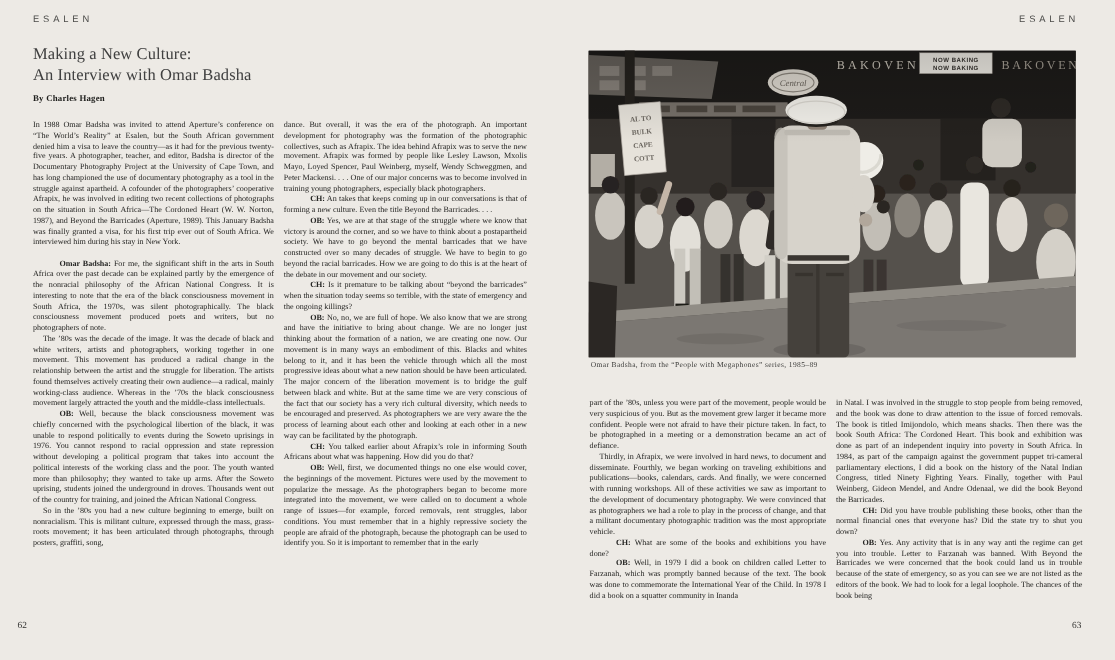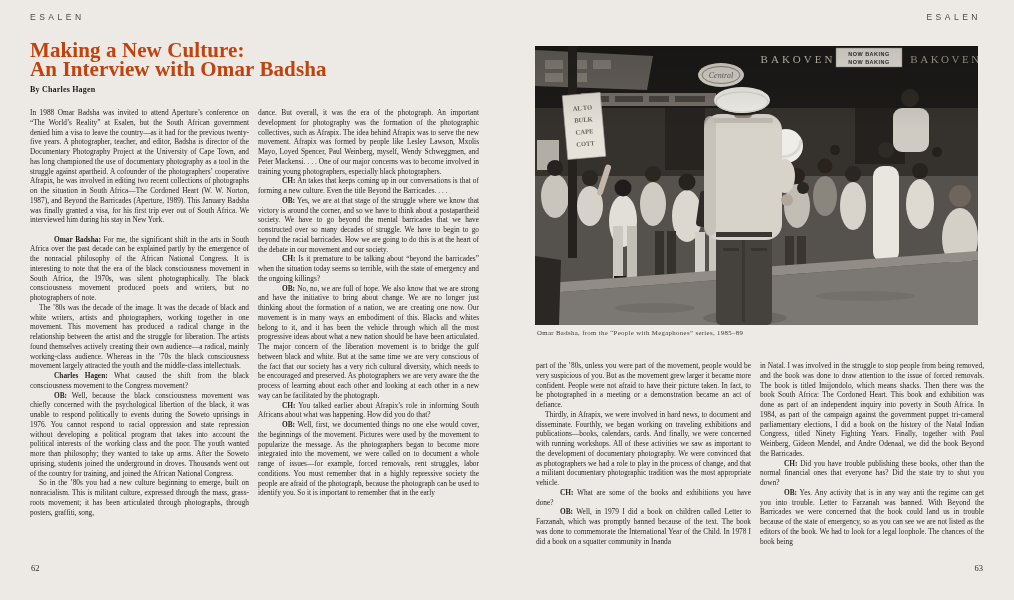--- a/index.html
+++ b/index.html
@@ -11,22 +11,22 @@
   }
   .hdr{
     position:absolute;top:12px;
     font-family:"Liberation Sans","DejaVu Sans",sans-serif;
     font-size:8.5px;letter-spacing:3.5px;color:#4a4a48;
   }
   #hdr-left{left:30px;}
   #hdr-right{right:33px;}
   .title{
     position:absolute;left:30px;top:41px;
-    font-weight:bold;font-size:21px;line-height:18.5px;
-    letter-spacing:0.1px;color:#c2410c;width:300px;
+    font-weight:normal;font-size:15px;line-height:18.5px;
+    letter-spacing:0.1px;color:#404040;width:300px;
   }
   .byline{
     position:absolute;left:30px;top:85px;
     font-weight:bold;font-size:8px;color:#1e1e1c;letter-spacing:0.2px;
   }
   .col{
     position:absolute;top:108px;
     font-size:7.35px;line-height:9.75px;
     text-align:justify;color:#262624;
   }
@@ -37,41 +37,40 @@
   .para{margin:0;}
   .para.indent{text-indent:9px;}
   .para.gap{margin-top:9.5px;}
   .b{font-weight:bold;padding-left:24px;}
   .i{}
   .caption{
     position:absolute;left:537px;top:329px;width:430px;
     font-size:6.8px;letter-spacing:0.35px;color:#3a3a38;
   }
   .pgnum{position:absolute;top:563px;font-size:8.5px;color:#2e2e2c;}
-  #pg-left{left:31px;}
+  #pg-left{left:16px;}
   #pg-right{right:31px;}
   #photo{position:absolute;left:535px;top:46px;width:443px;height:279px;}
 </style>
 </head>
 <body>
 
 <div class="hdr" id="hdr-left">ESALEN</div>
 <div class="hdr" id="hdr-right">ESALEN</div>
 
 <div class="title">
   <div>Making a New Culture:</div>
   <div>An Interview with Omar Badsha</div>
 </div>
 <div class="byline">By Charles Hagen</div>
 
 <div class="col" id="lcol1">
     <p class="para"><span>In 1988 Omar Badsha was invited to attend Aperture’s conference on “The World’s Reality” at Esalen, but the South African government denied him a visa to leave the country—as it had for the previous twenty-five years. A photographer, teacher, and editor, Badsha is director of the Documentary Photography Project at the University of Cape Town, and has long championed the use of documentary photography as a tool in the struggle against apartheid. A cofounder of the photographers’ cooperative Afrapix, he was involved in editing two recent collections of photographs on the situation in South Africa—</span><span class="i">The Cordoned Heart</span><span> (W. W. Norton, 1987), and </span><span class="i">Beyond the Barricades</span><span> (Aperture, 1989). This January Badsha was finally granted a visa, for his first trip ever out of South Africa. We interviewed him during his stay in New York.</span></p>
     <p class="para gap"><span class="b">Omar Badsha:</span><span> For me, the significant shift in the arts in South Africa over the past decade can be explained partly by the emergence of the nonracial philosophy of the African National Congress. It is interesting to note that the era of the black consciousness movement in South Africa, the 1970s, was silent photographically. The black consciousness movement produced poets and writers, but no photographers of note.</span></p>
     <p class="para indent"><span>The ’80s was the decade of the image. It was the decade of black and white writers, artists and photographers, working together in one movement. This movement has produced a radical change in the relationship between the artist and the struggle for liberation. The artists found themselves actively creating their own audience—a radical, mainly working-class audience. Whereas in the ’70s the black consciousness movement largely attracted the youth and the middle-class intellectuals.</span></p>
-    <p class="para"><span class="b">Charles Hagen:</span><span> What caused the shift from the black consciousness movement to the Congress movement?</span></p>
     <p class="para"><span class="b">OB:</span><span> Well, because the black consciousness movement was chiefly concerned with the psychological libertion of the black, it was unable to respond politically to events during the Soweto uprisings in 1976. You cannot respond to racial oppression and state repression without developing a political program that takes into account the political interests of the working class and the poor. The youth wanted more than philosophy; they wanted to take up arms. After the Soweto uprising, students joined the underground in droves. Thousands went out of the country for training, and joined the African National Congress.</span></p>
     <p class="para indent"><span>So in the ’80s you had a new culture beginning to emerge, built on nonracialism. This is militant culture, expressed through the mass, grass-roots movement; it has been articulated through photographs, through posters, graffiti, song,</span></p>
   </div>
 <div class="col" id="lcol2">
     <p class="para"><span>dance. But overall, it was the era of the photograph. An important development for photography was the formation of the photographic collectives, such as Afrapix. The idea behind Afrapix was to serve the new movement. Afrapix was formed by people like Lesley Lawson, Mxolis Mayo, Loyed Spencer, Paul Weinberg, myself, Wendy Schweggmen, and Peter Mackensi. . . . One of our major concerns was to become involved in training young photographers, especially black photographers.</span></p>
     <p class="para"><span class="b">CH:</span><span> An takes that keeps coming up in our conversations is that of forming a new culture. Even the title </span><span class="i">Beyond the Barricades</span><span>. . . .</span></p>
     <p class="para"><span class="b">OB:</span><span> Yes, we are at that stage of the struggle where we know that victory is around the corner, and so we have to think about a postapartheid society. We have to go beyond the mental barricades that we have constructed over so many decades of struggle. We have to begin to go beyond the racial barricades. How we are going to do this is at the heart of the debate in our movement and our society.</span></p>
     <p class="para"><span class="b">CH:</span><span> Is it premature to be talking about “beyond the barricades” when the situation today seems so terrible, with the state of emergency and the ongoing killings?</span></p>
     <p class="para"><span class="b">OB:</span><span> No, no, we are full of hope. We also know that we are strong and have the initiative to bring about change. We are no longer just thinking about the formation of a nation, we are creating one now. Our movement is in many ways an embodiment of this. Blacks and whites belong to it, and it has been the vehicle through which all the most progressive ideas about what a new nation should be have been articulated. The major concern of the liberation movement is to bridge the gulf between black and white. But at the same time we are very conscious of the fact that our society has a very rich cultural diversity, which needs to be encouraged and preserved. As photographers we are very aware the the process of learning about each other and looking at each other in a new way can be facilitated by the photograph.</span></p>
     <p class="para"><span class="b">CH:</span><span> You talked earlier about Afrapix’s role in informing South Africans about what was happening. How did you do that?</span></p>

